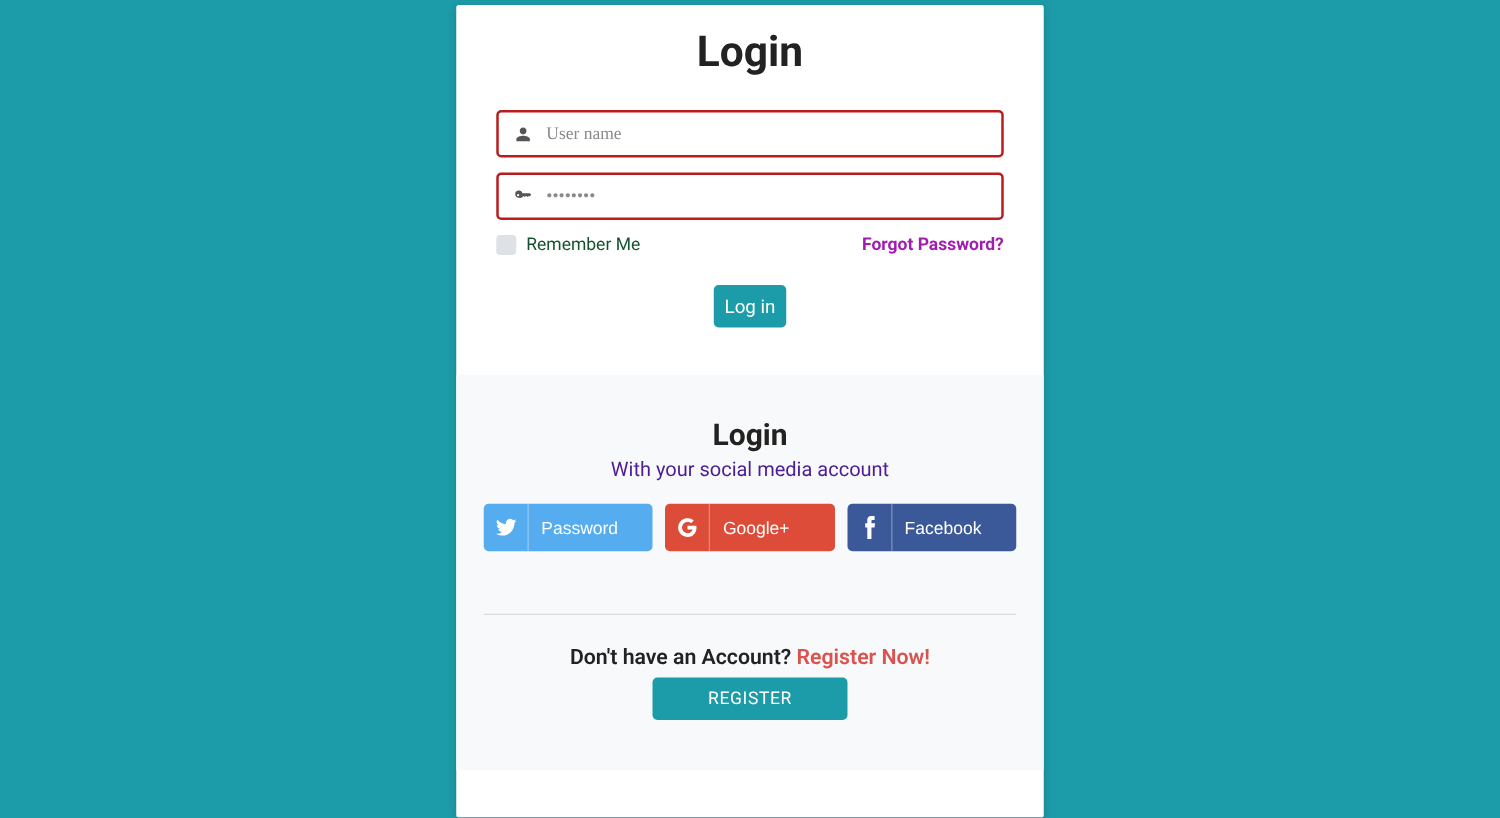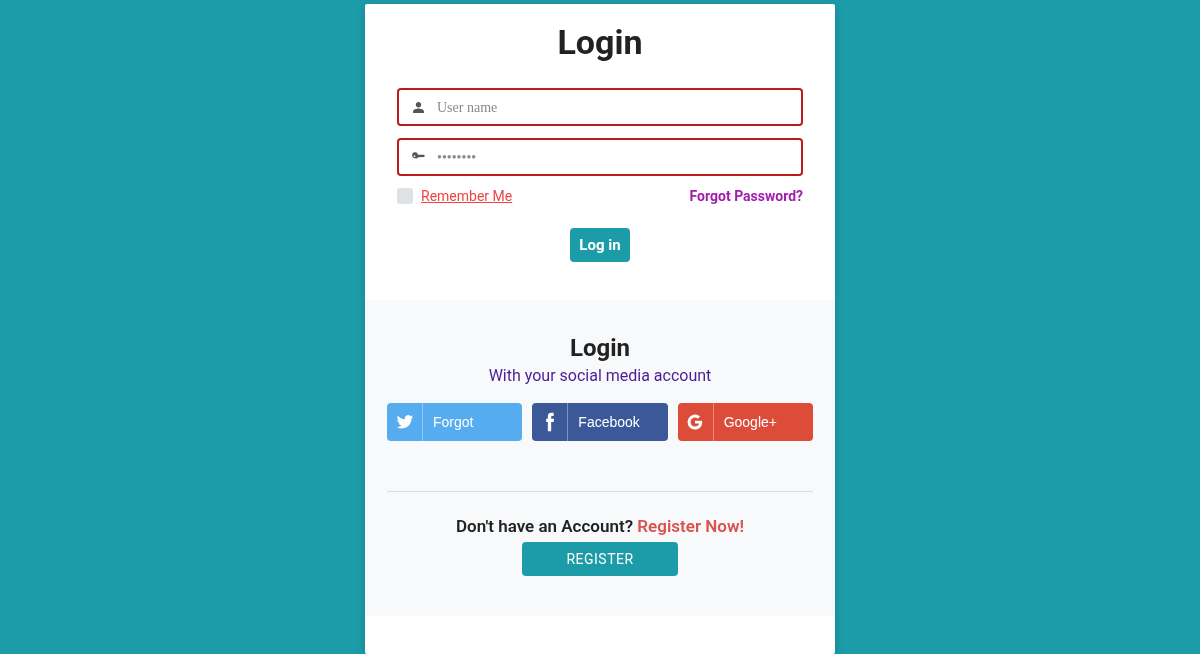--- a/index.html
+++ b/index.html
@@ -54,21 +54,21 @@
       background: transparent;
     }
     .field input::placeholder { color: #8a8a8a; font-family: Georgia, serif; }
     .row {
       display: flex;
       justify-content: space-between;
       align-items: center;
       margin: 6px 0 24px;
       font-size: 14px;
     }
-    .remember { display: flex; align-items: center; color: #ef4444; text-decoration: underline; }
+    .remember { display: flex; align-items: center; color: #14532d; }
     .chk {
       width: 16px; height: 16px;
       background: #dee2e6;
       border-radius: 3px;
       margin-right: 8px;
       display: inline-block;
     }
     .forgot {
       color: #a21caf;
       font-weight: 700;
@@ -78,21 +78,20 @@
     .btn {
       display: inline-block;
       background: #1c9ba8;
       color: #fff;
       border: none;
       border-radius: 4px;
       padding: 8px 9px;
       font-size: 15px;
       cursor: pointer;
       font-family: inherit;
-      font-weight: bold;
     }
     .center { text-align: center; }
     .bottom {
       background: #f8f9fa;
       padding: 34px 22px 40px;
     }
     h2.sub {
       font-size: 24px;
       font-weight: 700;
       color: #222;
@@ -206,43 +205,43 @@
     <h2 class="sub">Login</h2>
     <p class="tagline">With your social media account</p>
 
     <div class="socials">
       <button class="social-btn tw">
         <span class="ico">
           <svg width="18" height="18" viewBox="0 0 24 24" fill="#fff">
               <path d="M23 4.9a9 9 0 0 1-2.6.7 4.5 4.5 0 0 0 2-2.5 9 9 0 0 1-2.9 1.1 4.5 4.5 0 0 0-7.7 4.1A12.8 12.8 0 0 1 2.5 3.6a4.5 4.5 0 0 0 1.4 6 4.5 4.5 0 0 1-2-.6v.1a4.5 4.5 0 0 0 3.6 4.4 4.5 4.5 0 0 1-2 .1 4.5 4.5 0 0 0 4.2 3.1A9 9 0 0 1 1 18.6a12.7 12.7 0 0 0 6.9 2c8.3 0 12.8-6.9 12.8-12.8v-.6A9 9 0 0 0 23 4.9z"></path>
             </svg>
         </span>
-        <span class="lbl">Forgot</span>
-      </button>
-
-      <button class="social-btn fb">
-        <span class="ico">
-          <svg width="11" height="20" viewBox="0 0 12 24" fill="#fff">
-              <path d="M8 8V6c0-.8.2-1.2 1.3-1.2H11V1H8.3C5 1 4 2.6 4 5.4V8H2v4h2v11h4V12h3l.4-4H8z"></path>
-            </svg>
-        </span>
-        <span class="lbl">Facebook</span>
+        <span class="lbl">Password</span>
       </button>
 
       <button class="social-btn gp">
         <span class="ico">
           <svg width="18" height="18" viewBox="0 0 24 24" fill="none">
               <path d="M21.6 12.2c0-.7-.1-1.3-.2-2H12v3.8h5.4a4.6 4.6 0 0 1-2 3v2.5h3.2c1.9-1.7 3-4.3 3-7.3z" fill="#fff"></path>
               <path d="M12 22c2.7 0 5-0.9 6.6-2.4l-3.2-2.5c-.9.6-2 .9-3.4.9-2.6 0-4.8-1.8-5.6-4.1H3.1v2.6A10 10 0 0 0 12 22z" fill="#fff"></path>
               <path d="M6.4 13.9a6 6 0 0 1 0-3.8V7.5H3.1a10 10 0 0 0 0 9l3.3-2.6z" fill="#fff"></path>
               <path d="M12 6a5.4 5.4 0 0 1 3.8 1.5l2.9-2.9A10 10 0 0 0 3.1 7.5l3.3 2.6C7.2 7.8 9.4 6 12 6z" fill="#fff"></path>
             </svg>
         </span>
         <span class="lbl">Google+</span>
       </button>
+
+      <button class="social-btn fb">
+        <span class="ico">
+          <svg width="11" height="20" viewBox="0 0 12 24" fill="#fff">
+              <path d="M8 8V6c0-.8.2-1.2 1.3-1.2H11V1H8.3C5 1 4 2.6 4 5.4V8H2v4h2v11h4V12h3l.4-4H8z"></path>
+            </svg>
+        </span>
+        <span class="lbl">Facebook</span>
+      </button>
     </div>
 
     <hr class="sep">
 
     <p class="reg-line">
       <span>Don't have an Account? </span><span class="rn">Register Now!</span>
     </p>
 
     <div class="center">
       <button class="reg-btn">REGISTER</button>

